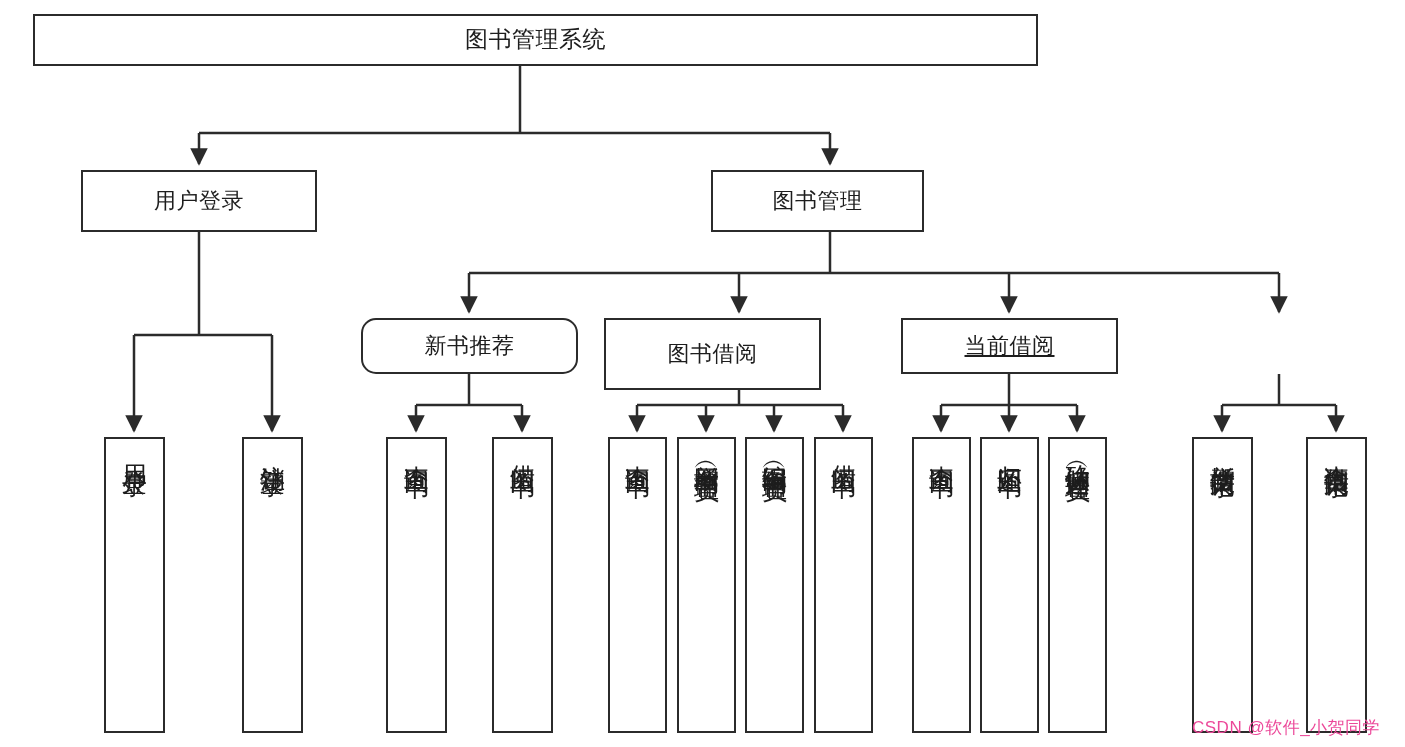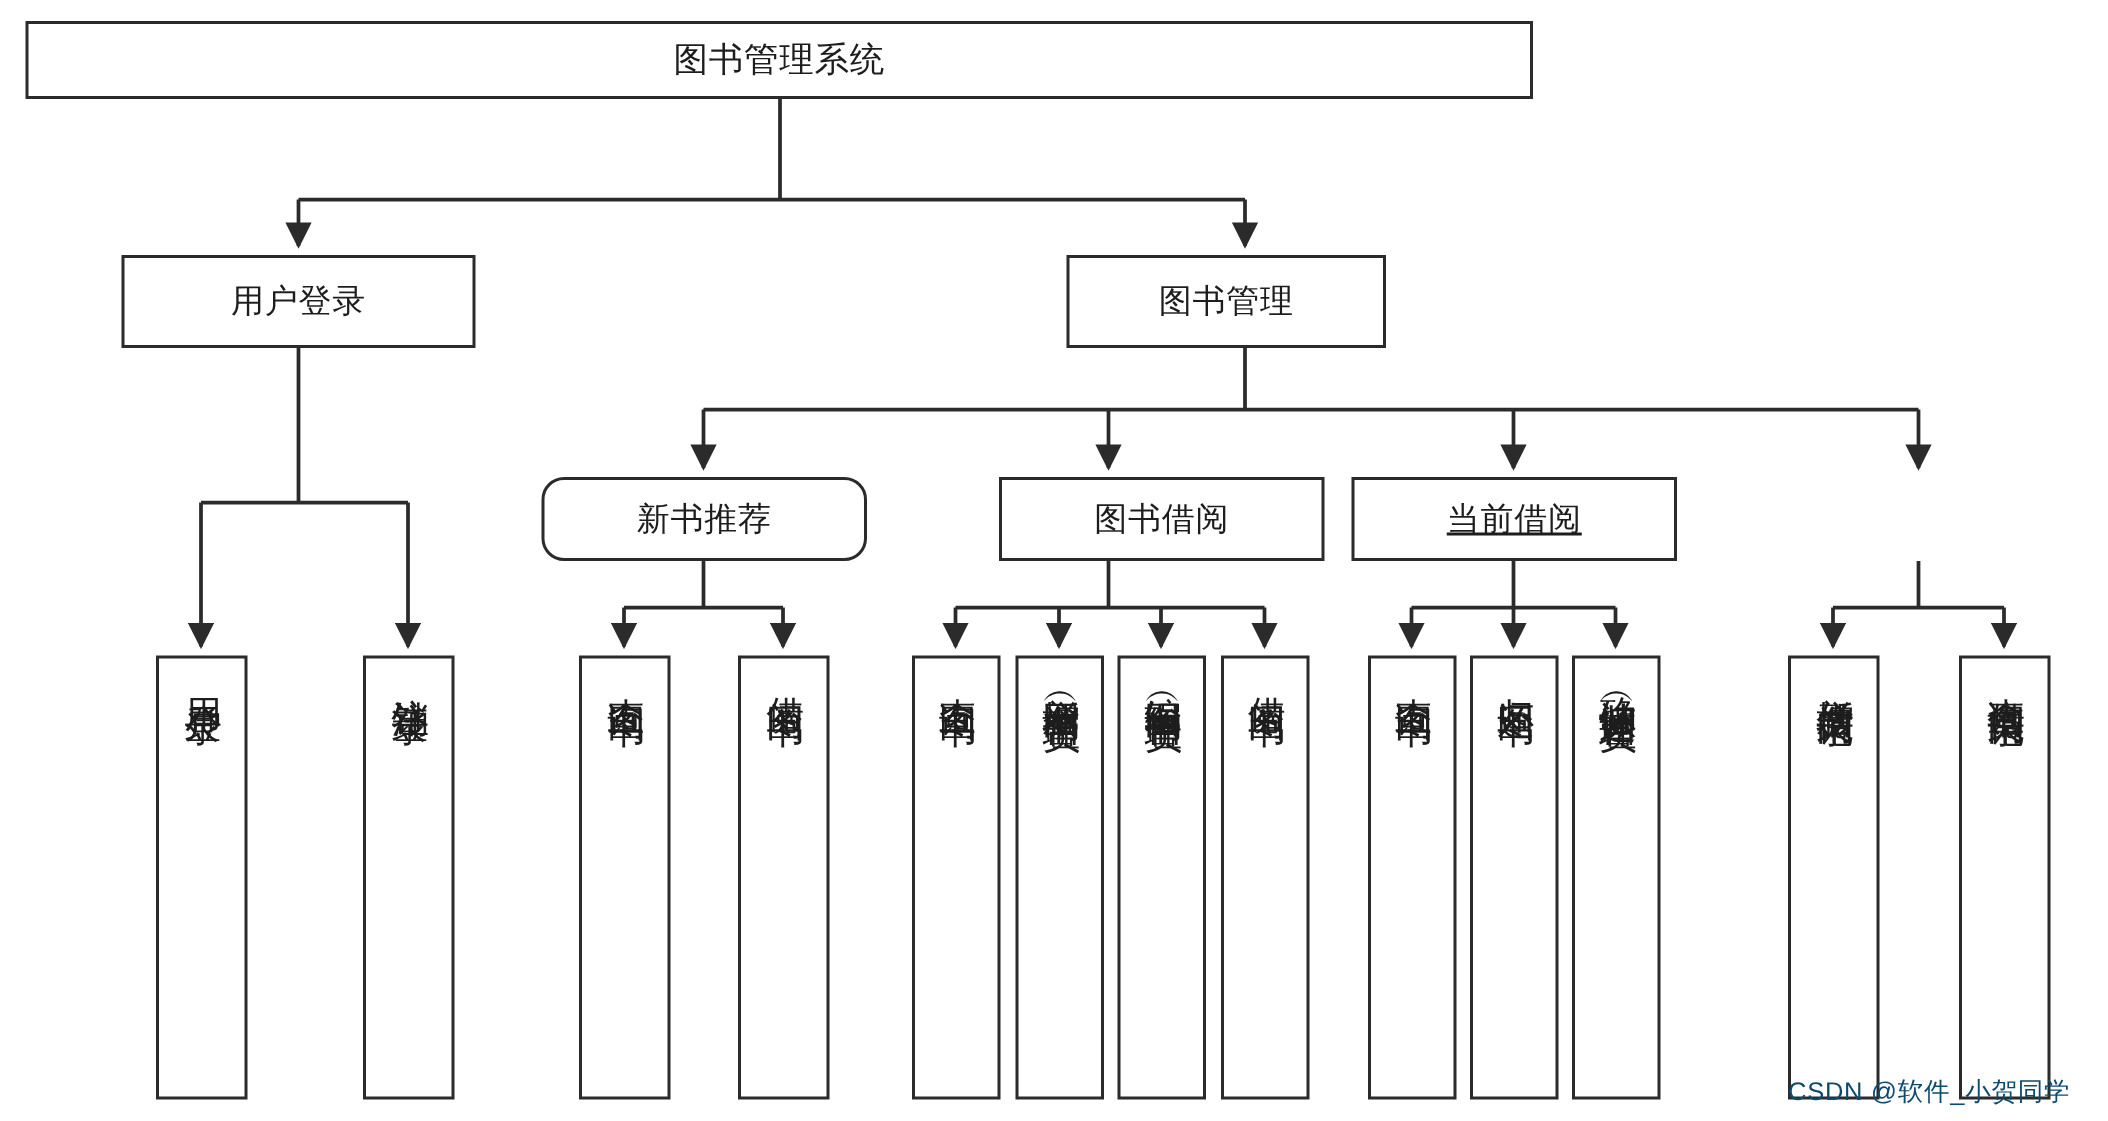--- a/index.html
+++ b/index.html
@@ -60,21 +60,21 @@
     font-size: 25px;
     letter-spacing: 3px;
     line-height: 1;
   }
   .v-node.tall .node-label {
     letter-spacing: 2px;
   }
   .watermark {
     position: absolute;
     font-size: 17px;
-    color: #0c4a6e;
+    color: #ec4899;
     white-space: nowrap;
     letter-spacing: 0.5px;
   }
 </style>
 </head>
 <body>
 
 <div id="canvas">
 
   <svg id="wires" viewBox="0 0 1405 747" xmlns="http://www.w3.org/2000/svg">
@@ -120,35 +120,35 @@
       <path d="M 1009 405 L 1009 431" marker-end="url(#arrow)"></path>
       <path d="M 1077 405 L 1077 431" marker-end="url(#arrow)"></path>
 
       <path d="M 1279 374 L 1279 405"></path>
       <path d="M 1222 405 L 1336 405"></path>
       <path d="M 1222 405 L 1222 431" marker-end="url(#arrow)"></path>
       <path d="M 1336 405 L 1336 431" marker-end="url(#arrow)"></path>
     </g>
   </svg>
 
-  <div class="node h-node root" style="left:17px; top:14px; width:1005px; height:52px;">
+  <div class="node h-node root" style="left:33px; top:14px; width:1005px; height:52px;">
     <span class="node-label">图书管理系统</span>
   </div>
 
   <div class="node h-node" style="left:81px; top:170px; width:236px; height:62px;">
     <span class="node-label">用户登录</span>
   </div>
   <div class="node h-node" style="left:711px; top:170px; width:213px; height:62px;">
     <span class="node-label">图书管理</span>
   </div>
 
   <div class="node h-node" style="left:361px; top:318px; width:217px; height:56px;border-radius:15px;">
     <span class="node-label">新书推荐</span>
   </div>
-  <div class="node h-node" style="left:666px; top:318px; width:217px; height:56px;">
+  <div class="node h-node" style="left:604px; top:318px; width:217px; height:72px;">
     <span class="node-label">图书借阅</span>
   </div>
   <div class="node h-node" style="left:901px; top:318px; width:217px; height:56px;text-decoration:underline;">
     <span class="node-label">当前借阅</span>
   </div>
 
   <div class="node v-node" style="left:104px; top:437px; width:61px; height:296px;">
     <span class="node-label">用户登录</span>
   </div>
   <div class="node v-node" style="left:242px; top:437px; width:61px; height:296px;">

